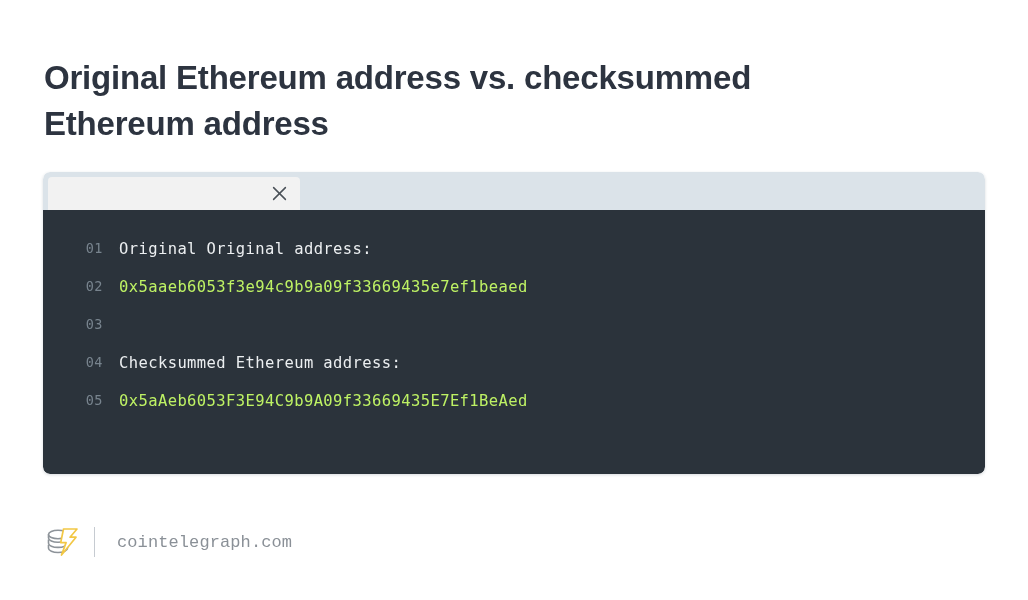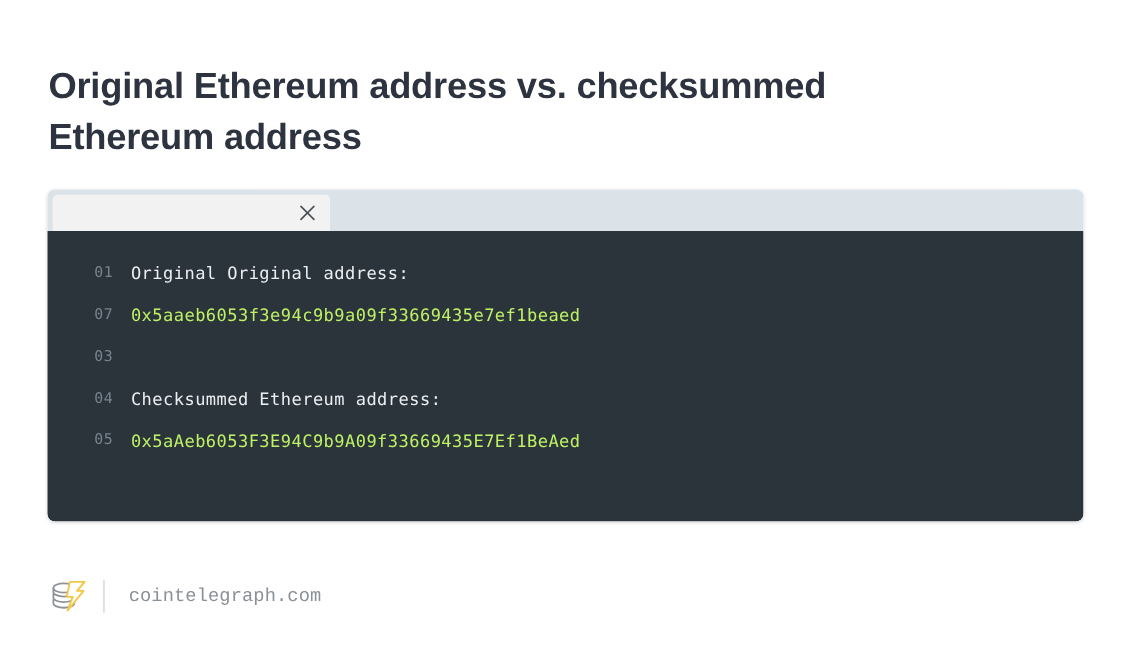--- a/index.html
+++ b/index.html
@@ -163,21 +163,21 @@
     </div>
 
     <div class="code-body">
 
       <div class="code-line">
         <span class="line-no">01</span>
         <span class="line-code tok-plain">Original Original address:</span>
       </div>
 
       <div class="code-line">
-        <span class="line-no">07</span>
+        <span class="line-no">02</span>
         <span class="line-code tok-value">0x5aaeb6053f3e94c9b9a09f33669435e7ef1beaed</span>
       </div>
 
       <div class="code-line">
         <span class="line-no">03</span>
         <span class="line-code tok-plain"></span>
       </div>
 
       <div class="code-line">
         <span class="line-no">04</span>

